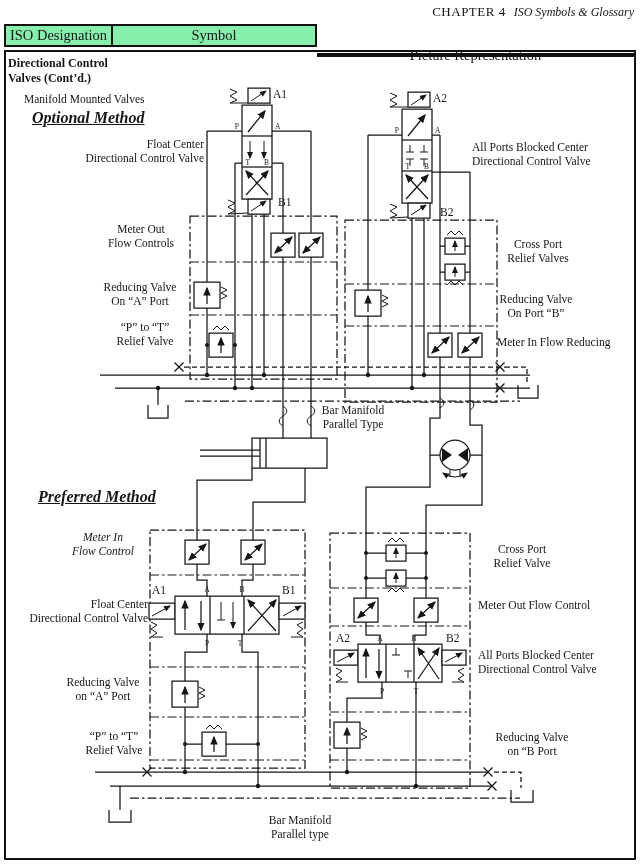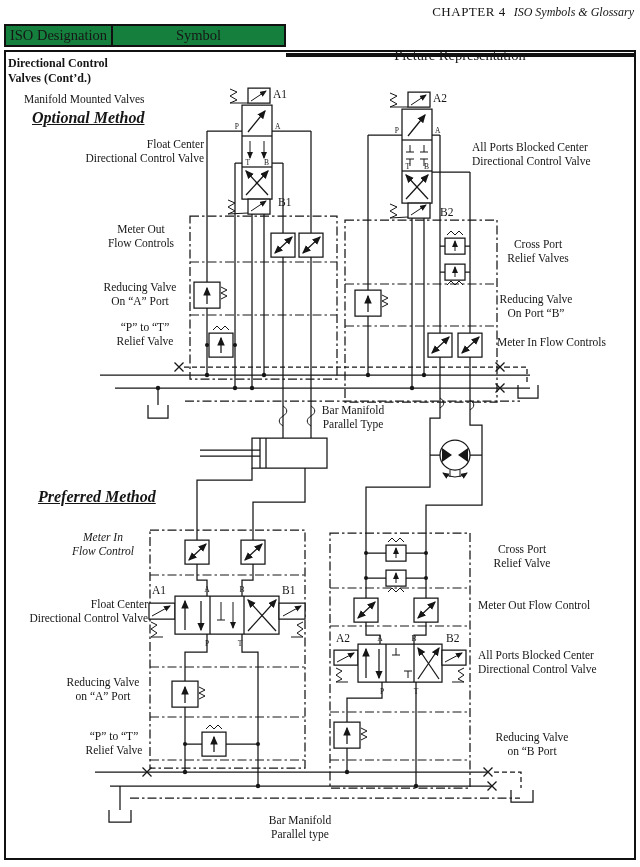--- a/index.html
+++ b/index.html
@@ -6,23 +6,23 @@
   body{width:640px;height:867px;background:#fff;position:relative;overflow:hidden;
        font-family:"Liberation Serif",serif;color:#161616;}
   .page{position:absolute;inset:0;}
   
   .chap{position:absolute;top:2px;right:6px;text-align:right;white-space:nowrap;}
   .chap .t{font-size:13px;letter-spacing:.5px;}
   .chap .s{font-size:12px;font-style:italic;margin-left:4px;}
   
   .thead{position:absolute;top:24px;left:4px;width:632px;height:23px;display:flex;box-sizing:border-box;}
   .th{box-sizing:border-box;border:2px solid #111;display:flex;align-items:center;justify-content:center;
-      font-size:14.5px;background:#15803d;}
+      font-size:14.5px;background:#86efac;}
   .th+.th{border-left:none;}
-  .th1{width:109px;} .th2{width:173px;font-family:Liberation Serif, serif;} .th3{flex:1;margin-top:29px;}
+  .th1{width:109px;} .th2{width:204px;font-family:Liberation Serif, serif;} .th3{flex:1;margin-top:29px;}
   
   .frame{position:absolute;top:50px;left:4px;width:628px;height:806px;border:2px solid #111;box-sizing:content-box;}
   
   svg.diagram{position:absolute;top:0;left:0;width:640px;height:867px;}
   svg.diagram *{vector-effect:non-scaling-stroke;}
   svg .ln{stroke:#161616;stroke-width:1.25;fill:none;}
   svg .thin{stroke-width:1;}
   svg .dd{stroke-dasharray:9 3 2.5 3;}
   svg .da{stroke-dasharray:5 3;}
   svg .wh{fill:#fff;stroke:#161616;stroke-width:1.25;}
@@ -354,21 +354,21 @@
   <div class="label c" style="left:96px;top:223px;width:90px;">Meter Out
 Flow Controls</div>
   <div class="label c" style="left:500px;top:238px;width:76px;">Cross Port
 Relief Valves</div>
   <div class="label c" style="left:94px;top:281px;width:92px;">Reducing Valve
 On “A” Port</div>
   <div class="label c" style="left:492px;top:293px;width:88px;">Reducing Valve
 On Port “B”</div>
   <div class="label c" style="left:104px;top:321px;width:82px;">“P” to “T”
 Relief Valve</div>
-  <div class="label l" style="left:497px;top:336px;width:140px;">Meter In Flow Controls</div>
+  <div class="label l" style="left:497px;top:336px;width:140px;">Meter In Flow Reducing</div>
   <div class="label c" style="left:308px;top:404px;width:90px;">Bar Manifold
 Parallel Type</div>
 
   <div class="label method" style="left:38px;top:487px;">Preferred Method</div>
   <div class="label c" style="left:60px;top:531px;width:86px;font-style:italic;">Meter In
 Flow Control</div>
   <div class="label r" style="left:10px;top:598px;width:138px;">Float Center
 Directional Control Valve</div>
   <div class="label c" style="left:58px;top:676px;width:90px;">Reducing Valve
 on “A” Port</div>

